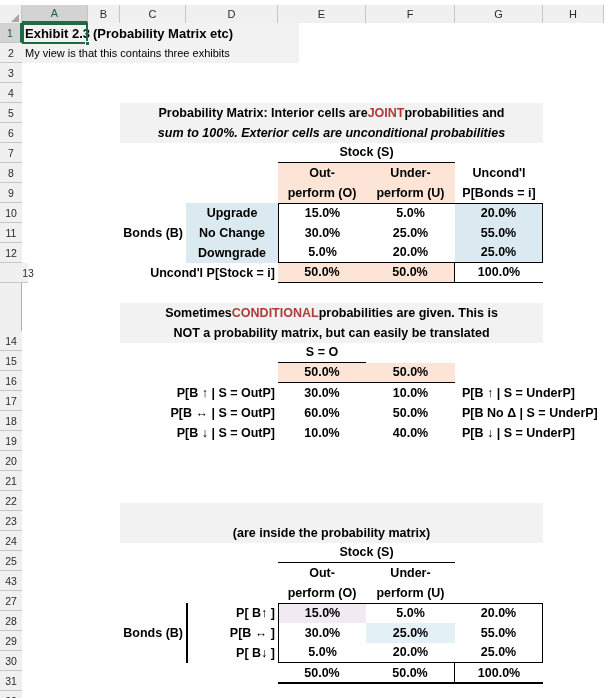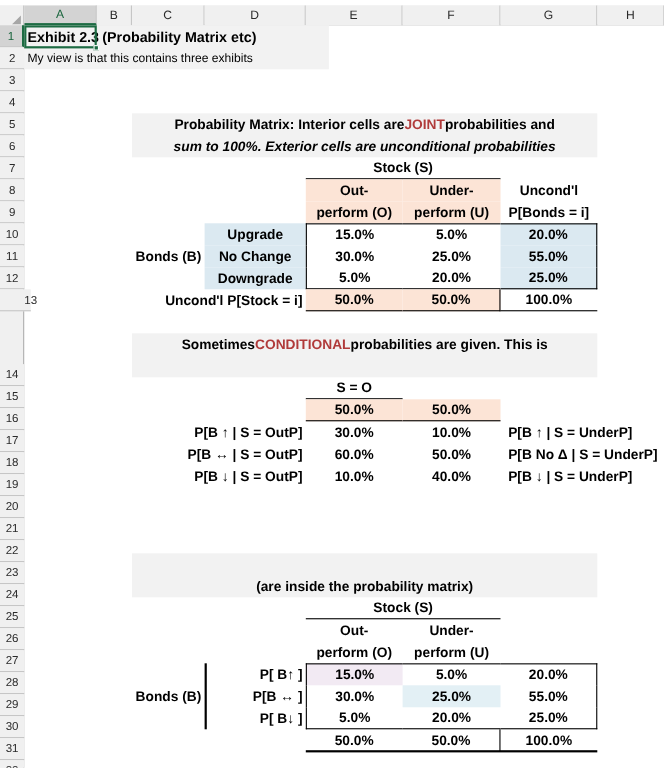--- a/index.html
+++ b/index.html
@@ -173,21 +173,21 @@
       <div class="rowhead" style="height: 20px;">16</div>
       <div class="rowhead" style="height: 20px;">17</div>
       <div class="rowhead" style="height: 20px;">18</div>
       <div class="rowhead" style="height: 20px;">19</div>
       <div class="rowhead" style="height: 20px;">20</div>
       <div class="rowhead" style="height: 20px;">21</div>
       <div class="rowhead" style="height: 20px;">22</div>
       <div class="rowhead" style="height: 20px;">23</div>
       <div class="rowhead" style="height: 20px;">24</div>
       <div class="rowhead" style="height: 20px;">25</div>
-      <div class="rowhead" style="height: 20px;">26</div>
+      <div class="rowhead" style="height: 20px;">43</div>
       <div class="rowhead" style="height: 20px;">27</div>
       <div class="rowhead" style="height: 20px;">28</div>
       <div class="rowhead" style="height: 20px;">29</div>
       <div class="rowhead" style="height: 20px;">30</div>
       <div class="rowhead" style="height: 20px;">31</div>
       <div class="rowhead" style="height: 20px;">32</div>
       <div class="rowhead" style="height: 20px;">33</div>
       <div class="rowhead" style="height: 20px;">34</div>
     </div>
 
@@ -240,20 +240,21 @@
     <div class="cell b ctr shade-peach bb" style="left:256px; top:240px; width:88px; height:20px;">50.0%</div>
     <div class="cell b ctr shade-peach bb br" style="left:344px; top:240px; width:89px; height:20px;">50.0%</div>
     <div class="cell b ctr bb" style="left:433px; top:240px; width:88px; height:20px;">100.0%</div>
 
     <div class="band" style="left:98px; top:280px; width:423px; height:40px;"></div>
     <div class="cell b ctr" style="left:98px; top:280px; width:423px; height:20px;">
       <span>Sometimes </span>
         <span class="accent">CONDITIONAL</span>
         <span> probabilities are given. This is</span>
     </div>
+    <div class="cell b ctr" style="left:98px; top:300px; width:423px; height:20px;">NOT a probability matrix, but can easily be translated</div>
 
     <div class="cell b ctr bb" style="left:256px; top:320px; width:88px; height:20px;">S = O</div>
 
     <div class="cell b ctr shade-peach bb" style="left:256px; top:340px; width:88px; height:20px;">50.0%</div>
     <div class="cell b ctr shade-peach bb" style="left:344px; top:340px; width:89px; height:20px;">50.0%</div>
 
     <div class="cell b rgt" style="left:98px; top:360px; width:158px; height:20px;">P[B ↑ | S = OutP]</div>
     <div class="cell b ctr" style="left:256px; top:360px; width:88px; height:20px;">30.0%</div>
     <div class="cell b ctr" style="left:344px; top:360px; width:89px; height:20px;">10.0%</div>
     <div class="cell b lft" style="left:437px; top:360px; width:167px; height:20px;">P[B ↑ | S = UnderP]</div>

